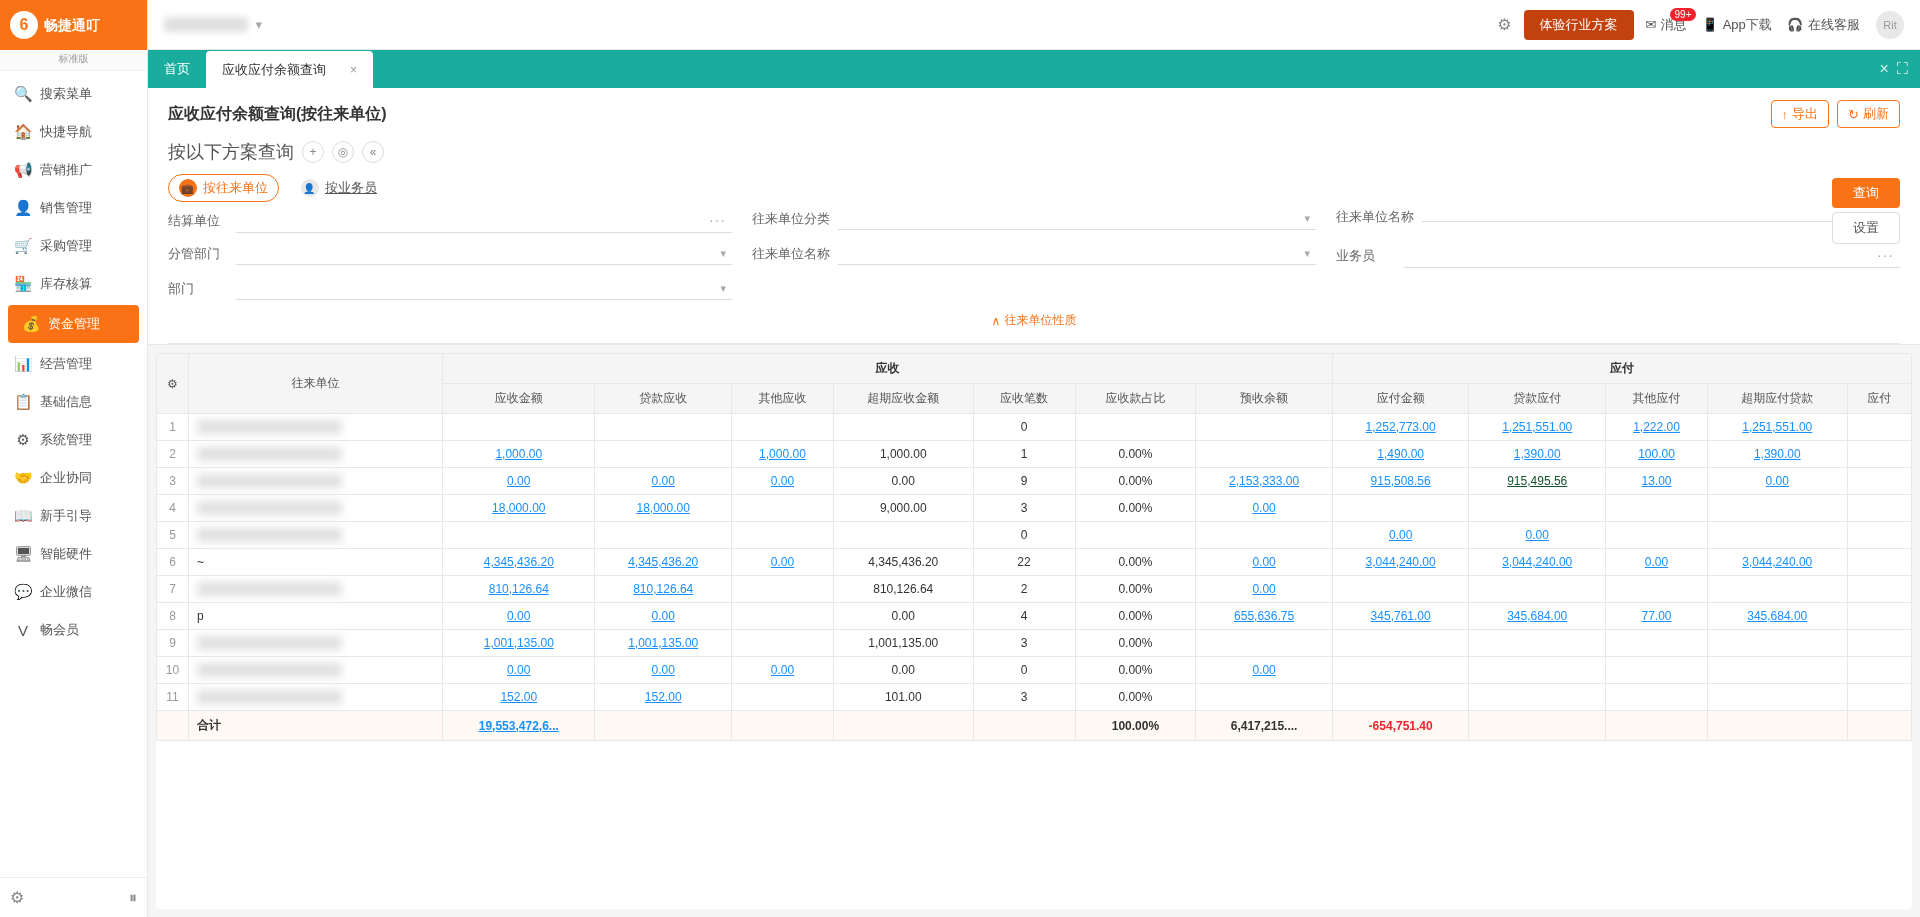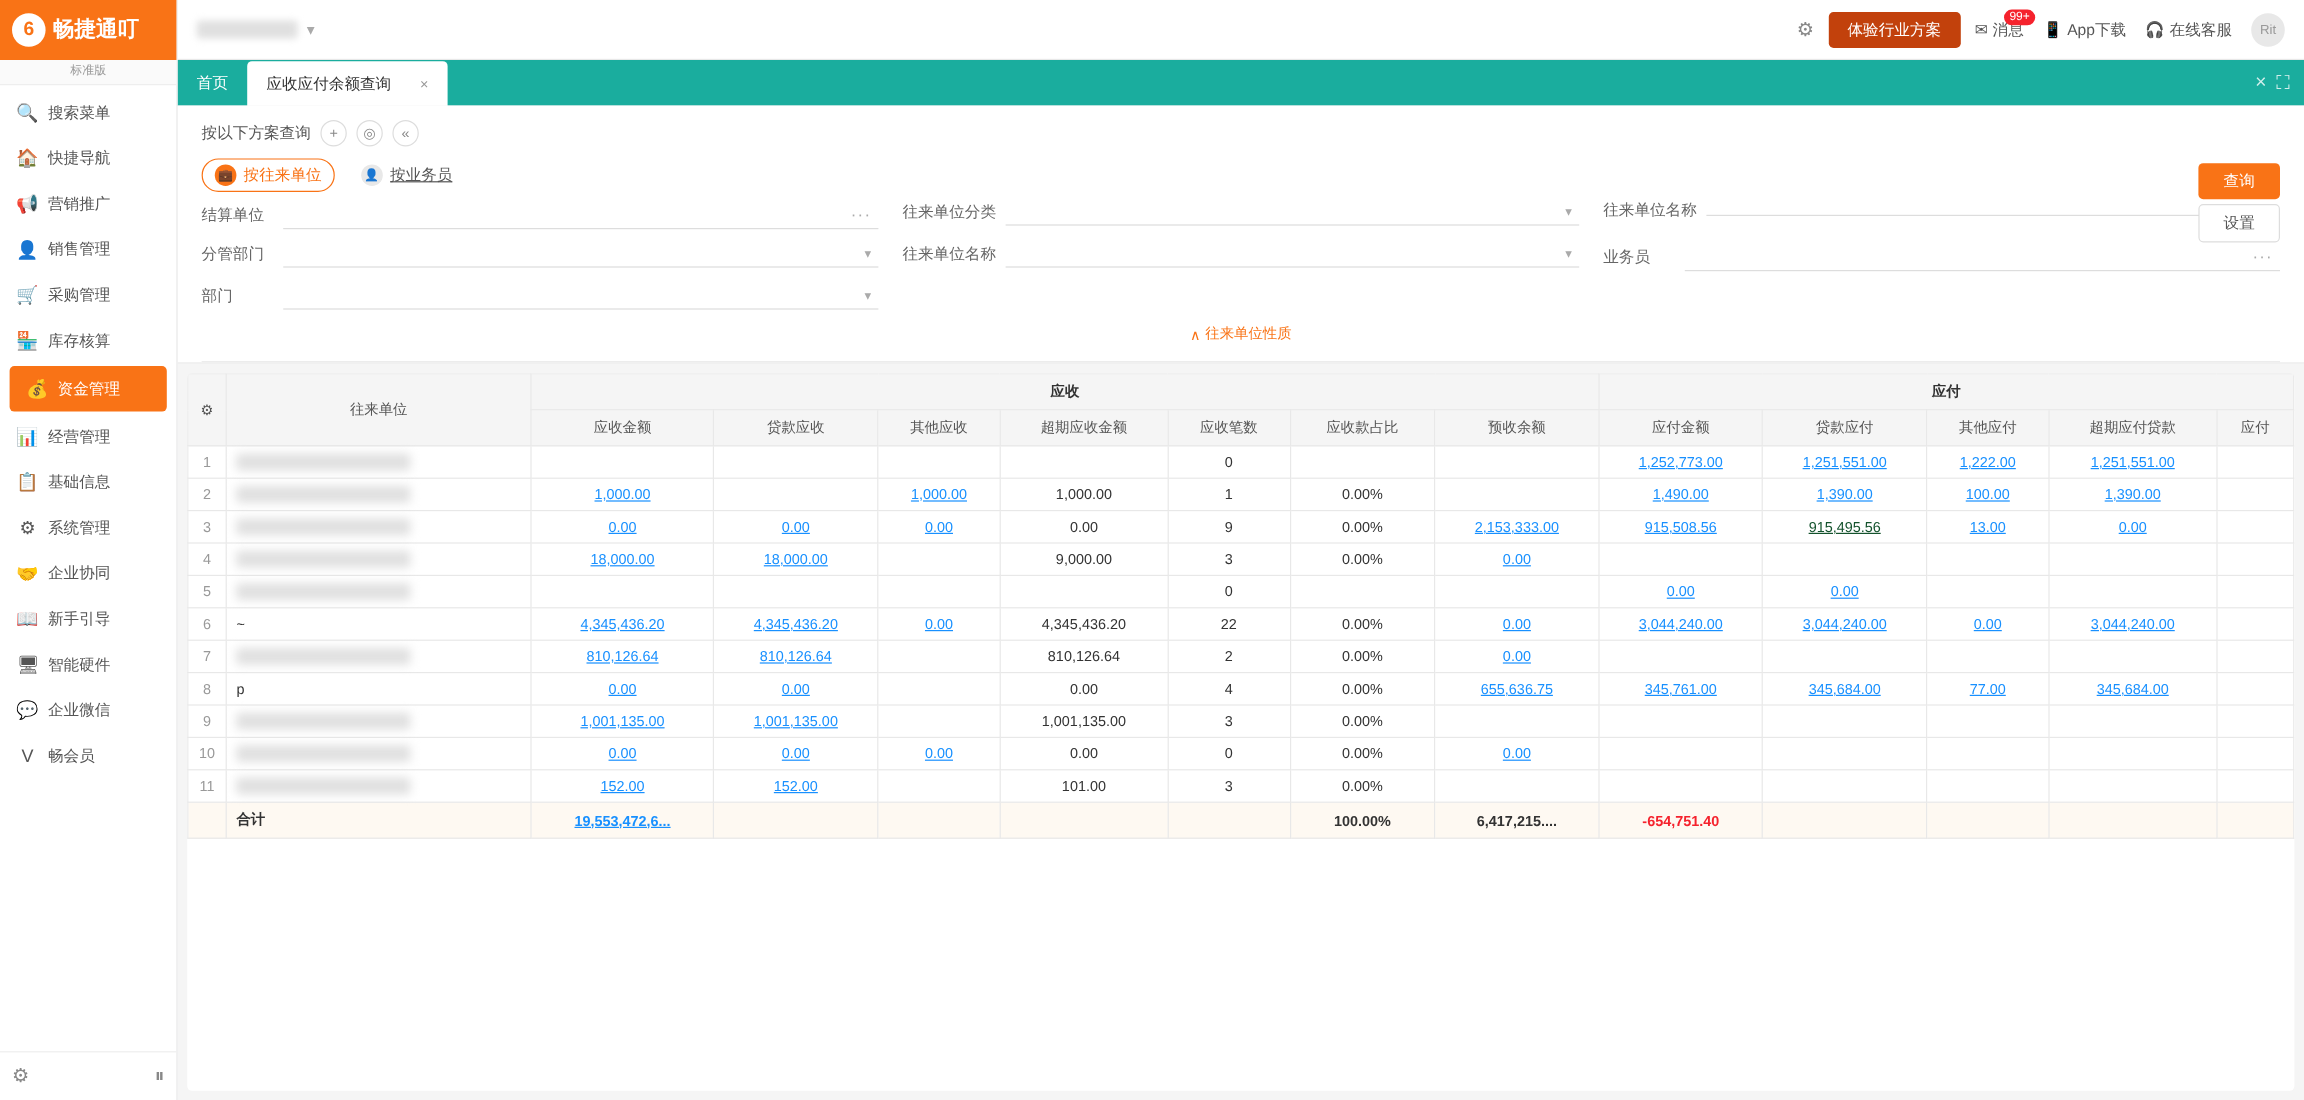--- a/index.html
+++ b/index.html
@@ -4,21 +4,21 @@
   <style>
     * { box-sizing: border-box; margin: 0; padding: 0; }
     body { font-family: 'Microsoft YaHei', Arial, sans-serif; font-size: 12px; background: #f0f2f5; color: #333; display: flex; height: 917px; overflow: hidden; }
 
     
     .sidebar { width: 148px; background: #fff; display: flex; flex-direction: column; height: 100%; border-right: 1px solid #e8e8e8; flex-shrink: 0; }
     .sidebar-logo { background: #f97316; height: 50px; display: flex; align-items: center; padding: 0 10px; color: #fff; font-weight: bold; font-size: 14px; gap: 6px; }
     .sidebar-logo .logo-icon { width: 28px; height: 28px; background: #fff; border-radius: 50%; display: flex; align-items: center; justify-content: center; }
     .sidebar-logo .logo-icon span { color: #f97316; font-weight: bold; font-size: 16px; }
     .sidebar-logo .logo-text { display: flex; flex-direction: column; line-height: 1.2; }
-    .sidebar-logo .logo-text .main { font-size: 18px; }
+    .sidebar-logo .logo-text .main { font-size: 14px; }
     .sidebar-edition { font-size: 10px; color: #999; text-align: center; padding: 2px 0 4px; background: #fafafa; border-bottom: 1px solid #eee; }
     .sidebar-menu { flex: 1; overflow-y: auto; padding: 4px 0; }
     .sidebar-item { display: flex; align-items: center; padding: 10px 14px; cursor: pointer; gap: 8px; color: #555; font-size: 13px; }
     .sidebar-item.active { background: #f97316; color: #fff; border-radius: 4px; margin: 2px 8px; }
     .sidebar-icon { font-size: 15px; width: 18px; text-align: center; }
     .sidebar-footer { padding: 10px; display: flex; align-items: center; justify-content: space-between; border-top: 1px solid #eee; }
     .sidebar-footer-btn { cursor: pointer; color: #888; font-size: 16px; }
 
     
     .main { flex: 1; display: flex; flex-direction: column; overflow: hidden; }
@@ -47,21 +47,21 @@
     .content { flex: 1; overflow: hidden; display: flex; flex-direction: column; background: #f5f5f5; }
     .content-header { background: #fff; padding: 12px 20px 0; border-bottom: 1px solid #e8e8e8; }
     .content-title-row { display: flex; align-items: center; justify-content: space-between; margin-bottom: 12px; }
     .content-title { font-size: 16px; font-weight: bold; color: #333; }
     .content-header-actions { display: flex; gap: 8px; align-items: center; }
     .header-action-btn { display: flex; align-items: center; gap: 4px; color: #f97316; font-size: 13px; cursor: pointer; border: 1px solid #f97316; border-radius: 4px; padding: 4px 10px; background: #fff; }
 
     
     .filter-area { background: #fff; padding: 12px 20px; border-bottom: 1px solid #e8e8e8; }
     .filter-nav { display: flex; align-items: center; gap: 8px; margin-bottom: 10px; }
-    .filter-nav-label { color: #555; font-size: 13px; }
+    .filter-nav-label { color: #555; font-size: 18px; }
     .filter-nav-btn { width: 22px; height: 22px; border: 1px solid #ddd; border-radius: 50%; display: flex; align-items: center; justify-content: center; cursor: pointer; font-size: 12px; color: #888; }
     .filter-options { display: flex; gap: 12px; margin-bottom: 6px; }
     .filter-option { display: flex; align-items: center; gap: 6px; cursor: pointer; padding: 4px 10px; border-radius: 20px; }
     .filter-option.active { border: 1px solid #f97316; }
     .filter-option .option-icon { width: 18px; height: 18px; border-radius: 50%; background: #f97316; display: flex; align-items: center; justify-content: center; }
     .filter-option .option-icon span { color: #fff; font-size: 10px; }
     .filter-option .option-text { color: #f97316; font-size: 13px; font-weight: 500; }
     .filter-option.inactive .option-icon { background: #e8e8e8; }
     .filter-option.inactive .option-text { color: #555; text-decoration: underline; }
     .filter-row { display: flex; align-items: center; gap: 8px; }
@@ -206,20 +206,33 @@
     </div>
     <div class="tabbar-actions">
       <span class="tabbar-action-btn">×</span>
       <span class="tabbar-action-btn">⛶</span>
     </div>
   </div>
 
   <div class="content">
 
     <div class="content-header">
+      <div class="content-title-row">
+        <span class="content-title">应收应付余额查询(按往来单位)</span>
+        <div class="content-header-actions">
+          <button class="header-action-btn">
+            <span>↑</span>
+            <span>导出</span>
+          </button>
+          <button class="header-action-btn">
+            <span>↻</span>
+            <span>刷新</span>
+          </button>
+        </div>
+      </div>
 
       <div class="filter-area" style="padding: 0 0 8px;">
         <div class="filter-nav">
           <span class="filter-nav-label">按以下方案查询</span>
           <div class="filter-nav-btn">+</div>
           <div class="filter-nav-btn">◎</div>
           <div class="filter-nav-btn">«</div>
         </div>
         <div class="filter-options">
           <div class="filter-option active">

